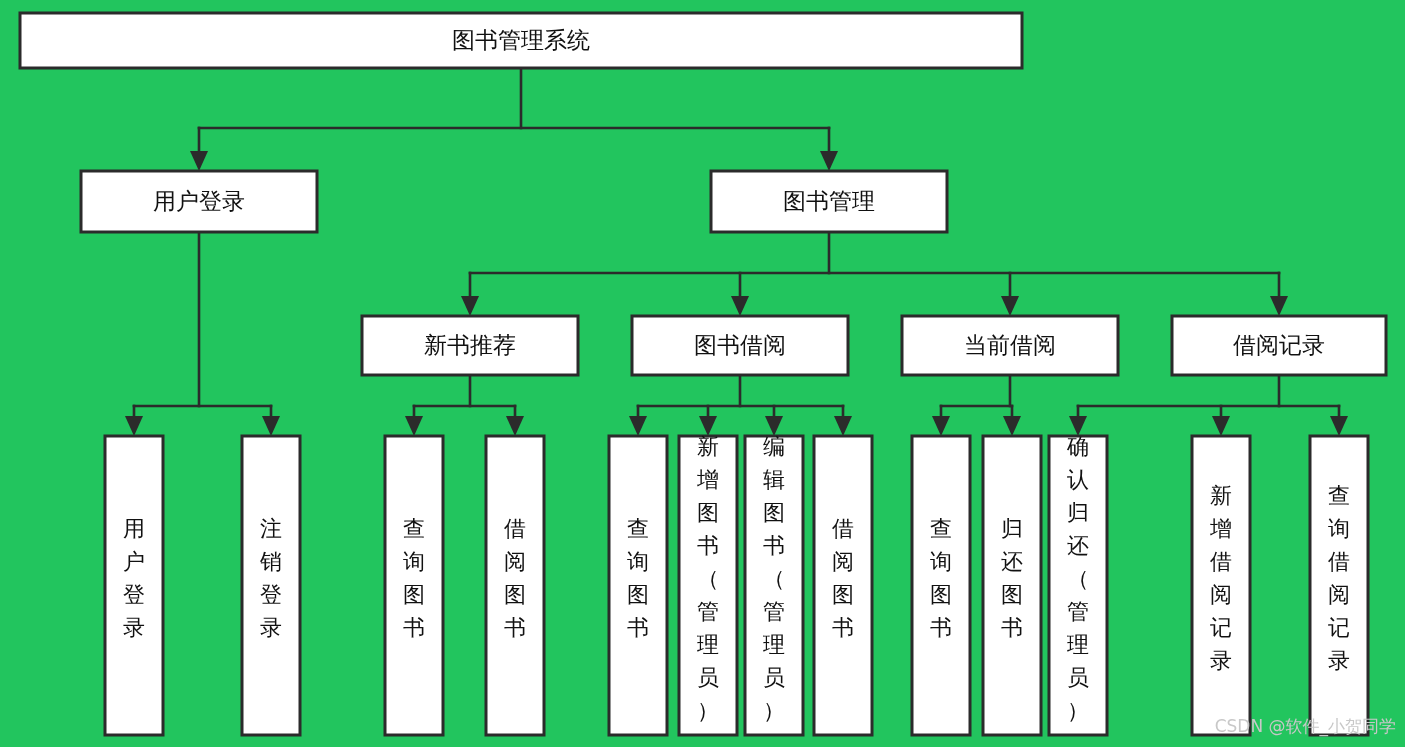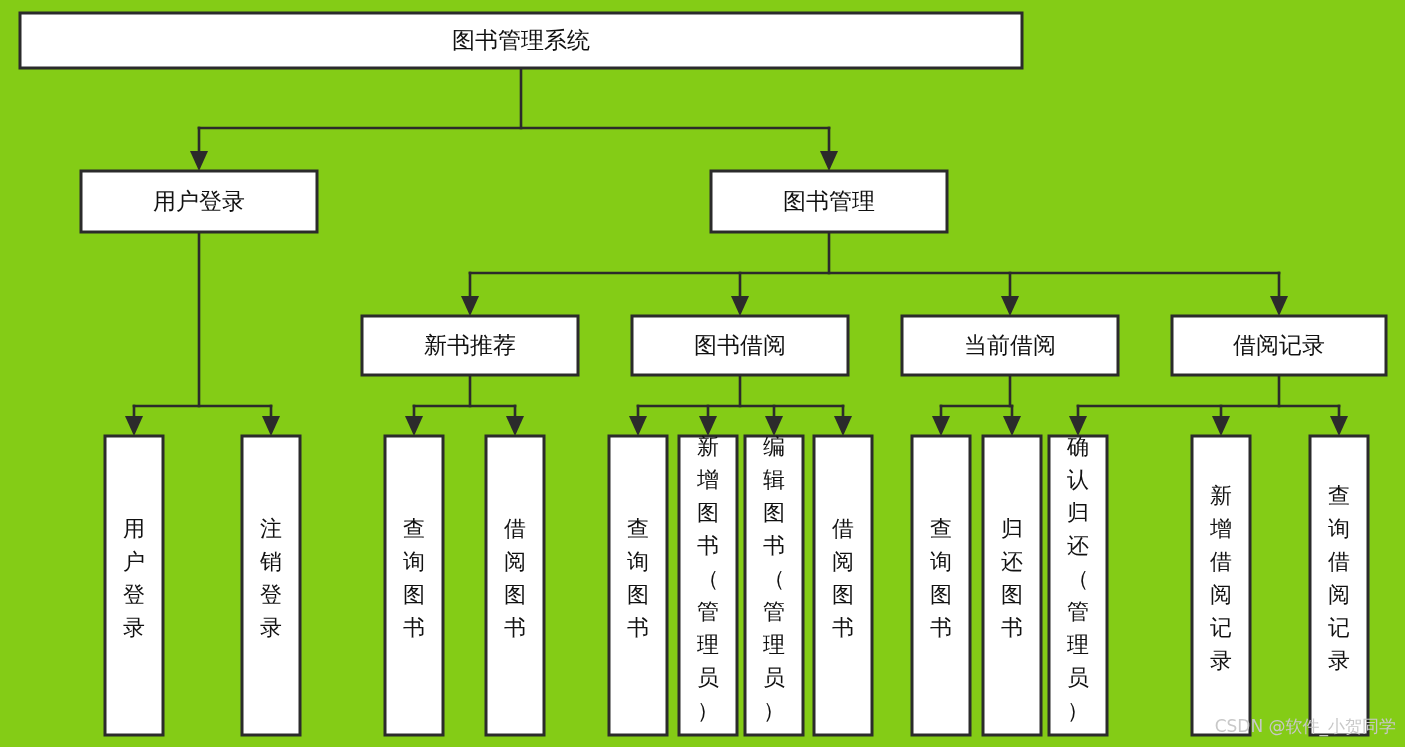--- a/index.html
+++ b/index.html
@@ -11,21 +11,21 @@
   body {
     width: 1405px;
     height: 747px;
     overflow: hidden;
     font-family: "DejaVu Sans", "Liberation Sans", sans-serif;
   }
   #diagram-root {
     position: relative;
     width: 1405px;
     height: 747px;
-    background: #84cc16;
+    background: #22c55e;
   }
   svg.diagram-canvas {
     display: block;
     width: 1405px;
     height: 747px;
   }
   .node-box {
     fill: #ffffff;
     stroke: #2b2b2b;
     stroke-width: 3;

